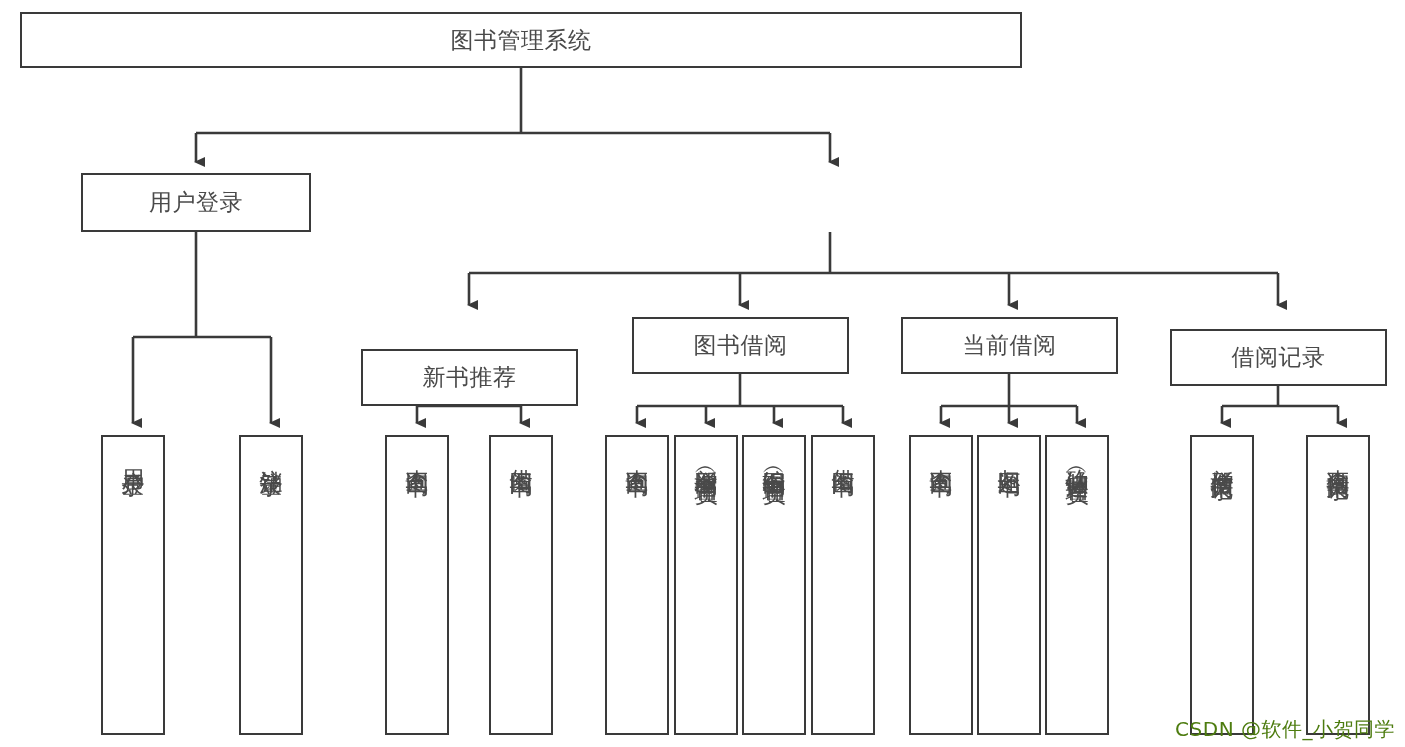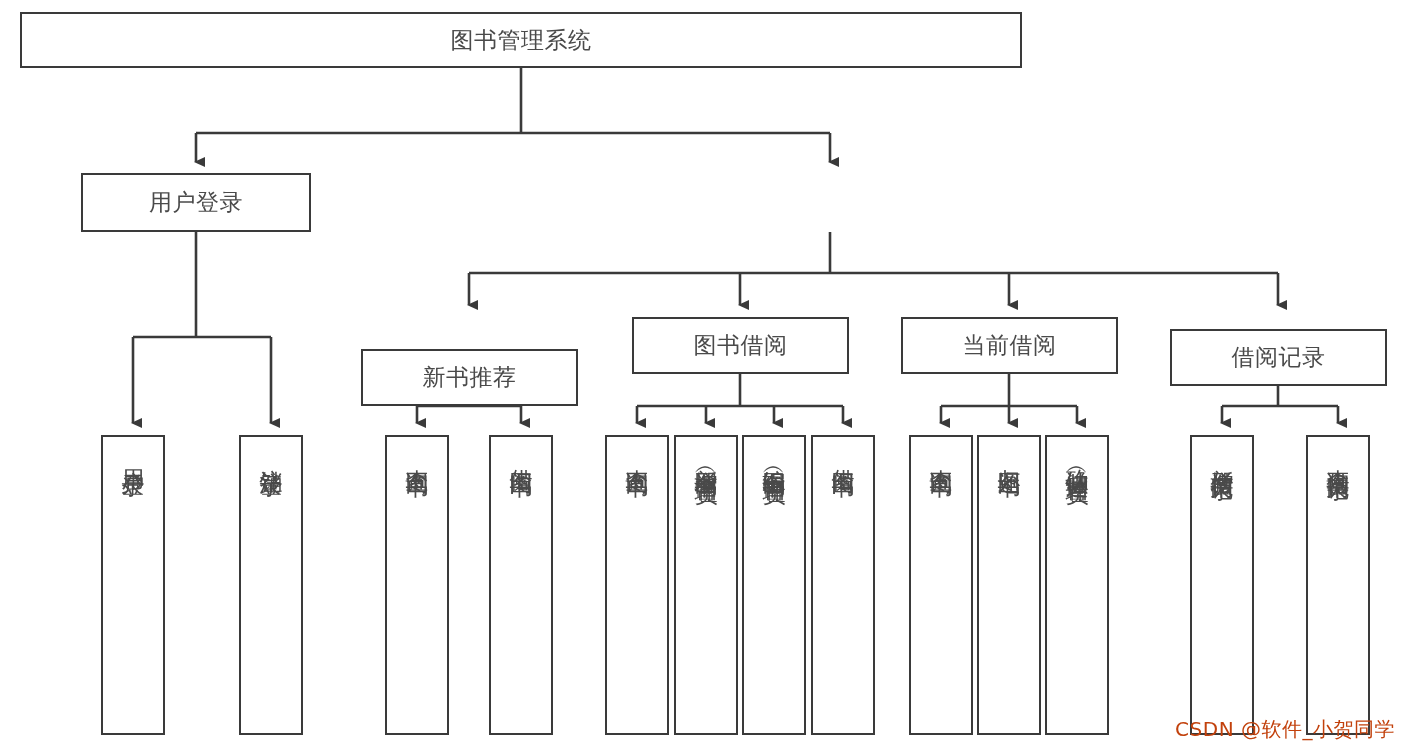--- a/index.html
+++ b/index.html
@@ -58,21 +58,21 @@
     text-orientation: upright;
     line-height: 1.18;
     letter-spacing: 2px;
     white-space: nowrap;
   }
   .watermark {
     position: absolute;
     right: 10px;
     bottom: 4px;
     font-size: 20px;
-    color: #c2410c;
+    color: #4d7c0f;
     letter-spacing: 0.5px;
     z-index: 3;
     white-space: nowrap;
   }
 </style>
 </head>
 <body>
 
 <div id="canvas">
 

